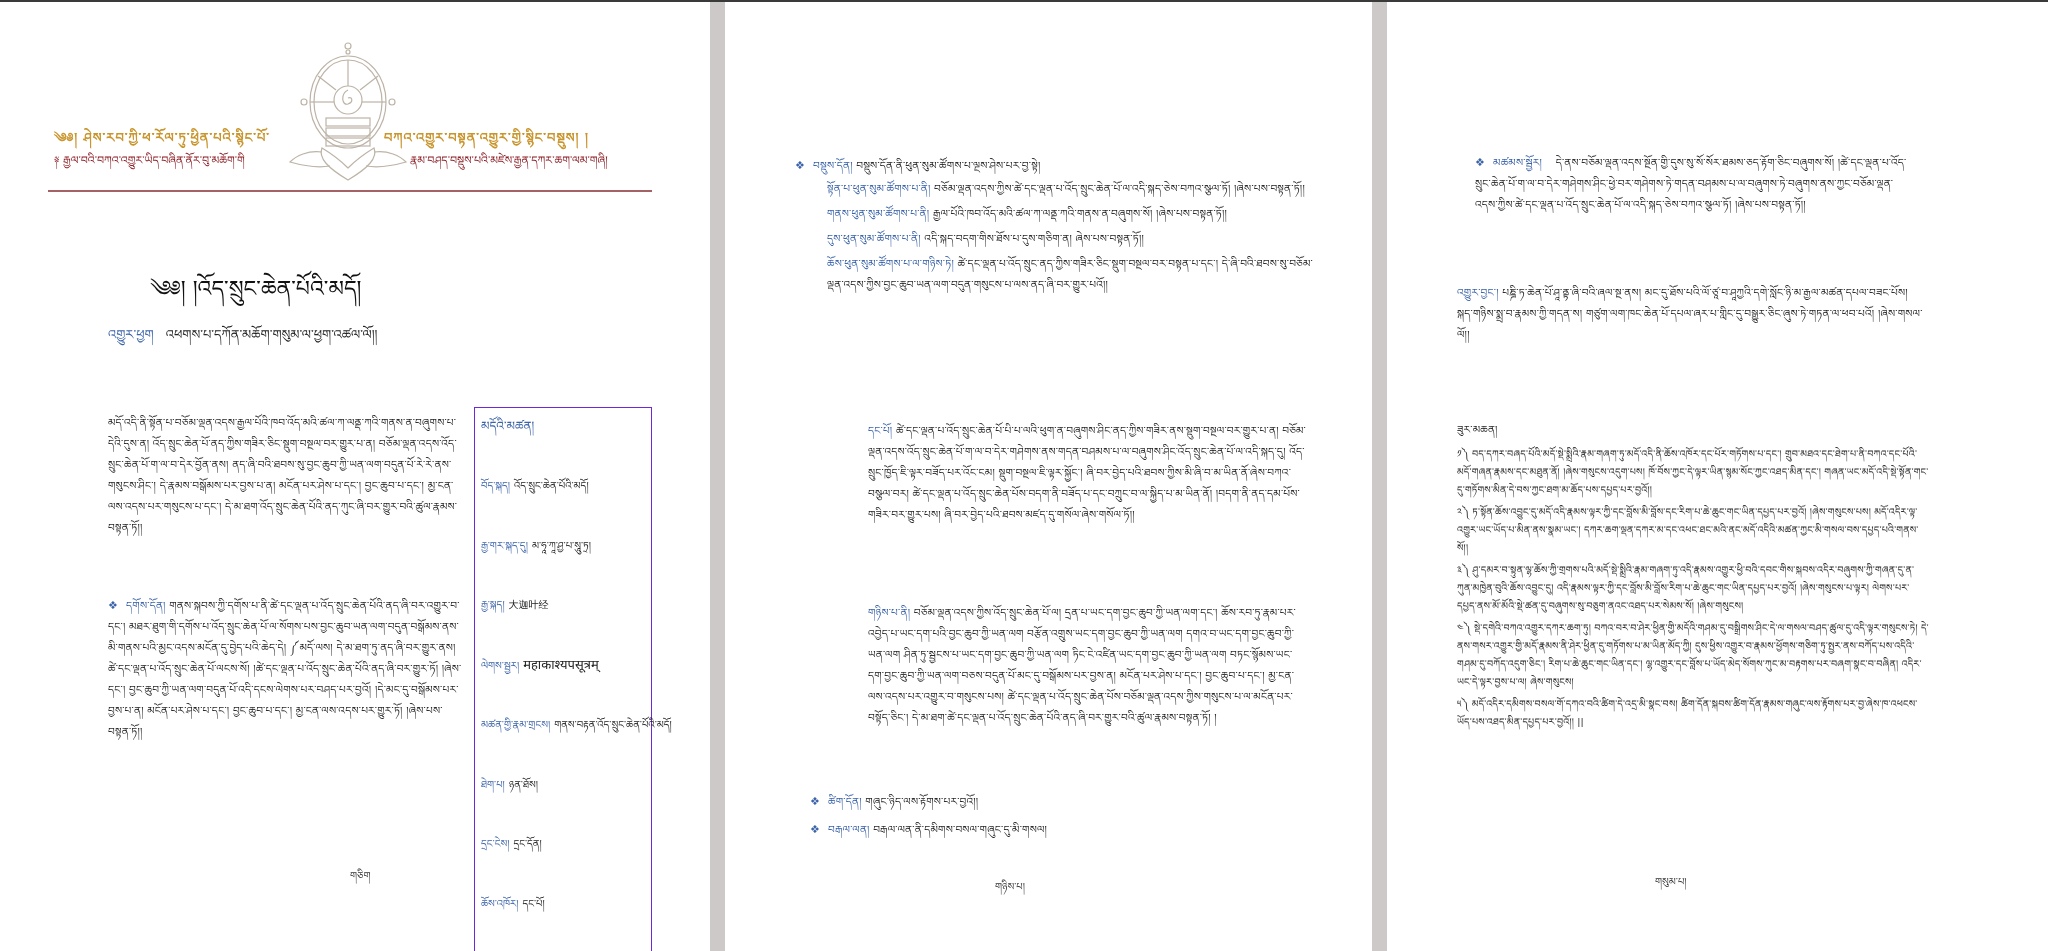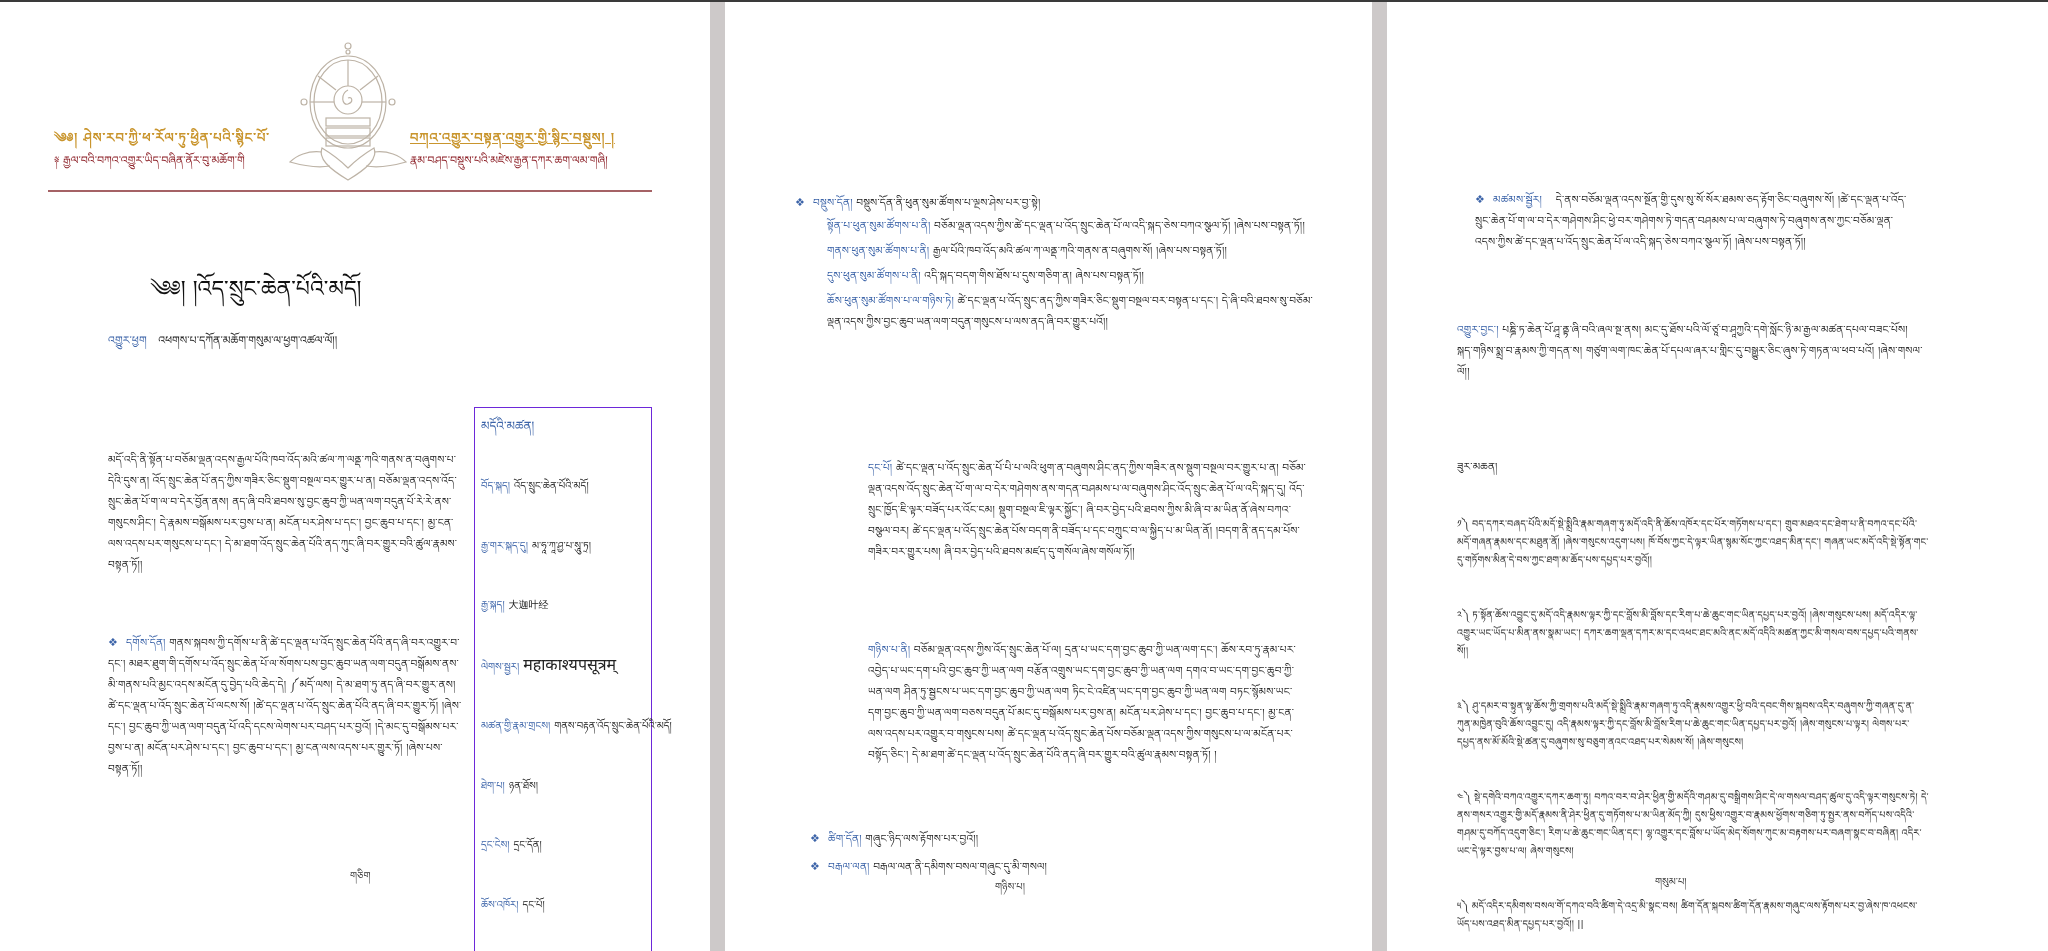--- a/index.html
+++ b/index.html
@@ -2,52 +2,52 @@
 <html><head>
 <meta charset="utf-8">
 <style>
   * { box-sizing: border-box; margin: 0; padding: 0; }
   html, body { width: 2048px; height: 951px; overflow: hidden; background: #ffffff; }
   body { font-family: "DejaVu Sans", sans-serif; color: #222; position: relative; }
   .topbar { position: absolute; left: 0; top: 0; width: 2048px; height: 2px; background: #3a3a3a; }
   .gutter { position: absolute; top: 2px; height: 949px; background: #cdc9c9; }
   .page { position: absolute; top: 2px; height: 949px; background: #ffffff; overflow: hidden; }
   .label { color: #3b63a8; }
-  .txt { font-size: 10.5px; line-height: 21px; color: #2a2a2a; letter-spacing: 0.2px; margin-top: 37px; }
+  .txt { font-size: 10.5px; line-height: 21px; color: #2a2a2a; letter-spacing: 0.2px; }
   .bullet { color: #3b63a8; font-size: 11px; margin-right: 8px; }
   .pnum { position: absolute; font-size: 10px; color: #333; }
 
   
   .hdr-gold { position: absolute; font-size: 13px; font-weight: bold; color: #c9952d; letter-spacing: 1px; white-space: nowrap; }
   .hdr-red { position: absolute; font-size: 11px; color: #8b1d24; white-space: nowrap; }
   .hdr-rule { position: absolute; left: 48px; top: 188px; width: 604px; height: 2px; background: #a56265; }
   .emblem { position: absolute; left: 288px; top: 38px; width: 120px; height: 145px; }
   .doc-title { position: absolute; left: 150px; top: 262px; font-size: 22px; color: #111; white-space: nowrap; }
-  .doc-sub { position: absolute; left: 108px; top: 326px; font-size: 11px; white-space: nowrap; text-align: right; }
+  .doc-sub { position: absolute; left: 108px; top: 318px; font-size: 13px; white-space: nowrap; text-align: right; }
   .p1-body { position: absolute; left: 108px; top: 410px; width: 356px; }
   .p1-sec { position: absolute; left: 108px; top: 593px; width: 356px; }
   .infobox { position: absolute; left: 474px; top: 405px; width: 178px; height: 584px; border: 1px solid #6d28d9; padding: 6px 6px; }
   .infobox .ttl { font-size: 12px; color: #3b63a8; line-height: 24px; }
   .infobox .row { font-size: 10px; line-height: 23.5px; white-space: nowrap; margin-top: 36px; }
   .infobox .row .k { color: #3b63a8; }
   .infobox .row .v { color: #222; margin-left: 4px; }
-  .infobox .row .v.big { font-size: 16px; }
+  .infobox .row .v.big { font-size: 13px; }
 
   
   .p2-block { position: absolute; }
   .para { margin-bottom: 4px; }
 </style>
 </head>
 <body>
 
 <div class="topbar"></div>
 
 <div class="page" style="left:0; width:710px;">
   <div class="hdr-gold" style="left:54px; top:121px;">༄༅། ཤེས་རབ་ཀྱི་ཕ་རོལ་ཏུ་ཕྱིན་པའི་སྙིང་པོ་</div>
-  <div class="hdr-gold" style="left:410px; top:121px;text-decoration:underline;">བཀའ་འགྱུར་བསྟན་འགྱུར་གྱི་སྙིང་བསྡུས། །</div>
+  <div class="hdr-gold" style="left:384px; top:121px;">བཀའ་འགྱུར་བསྟན་འགྱུར་གྱི་སྙིང་བསྡུས། །</div>
   <div class="hdr-red" style="left:54px; top:146px;">༈ རྒྱལ་བའི་བཀའ་འགྱུར་ཡིད་བཞིན་ནོར་བུ་མཆོག་གི</div>
   <div class="hdr-red" style="left:410px; top:146px;">རྣམ་བཤད་བསྡུས་པའི་མཛེས་རྒྱན་དཀར་ཆག་ལམ་གཞི།</div>
 
   <svg class="emblem" viewBox="0 0 120 145">
     <g fill="none" stroke="#bdb3a6" stroke-width="1.2">
       <circle cx="60" cy="6" r="3"></circle>
       <circle cx="60" cy="12" r="2"></circle>
       <ellipse cx="60" cy="62" rx="38" ry="46"></ellipse>
       <ellipse cx="60" cy="62" rx="34" ry="42"></ellipse>
       <circle cx="60" cy="60" r="14"></circle>

